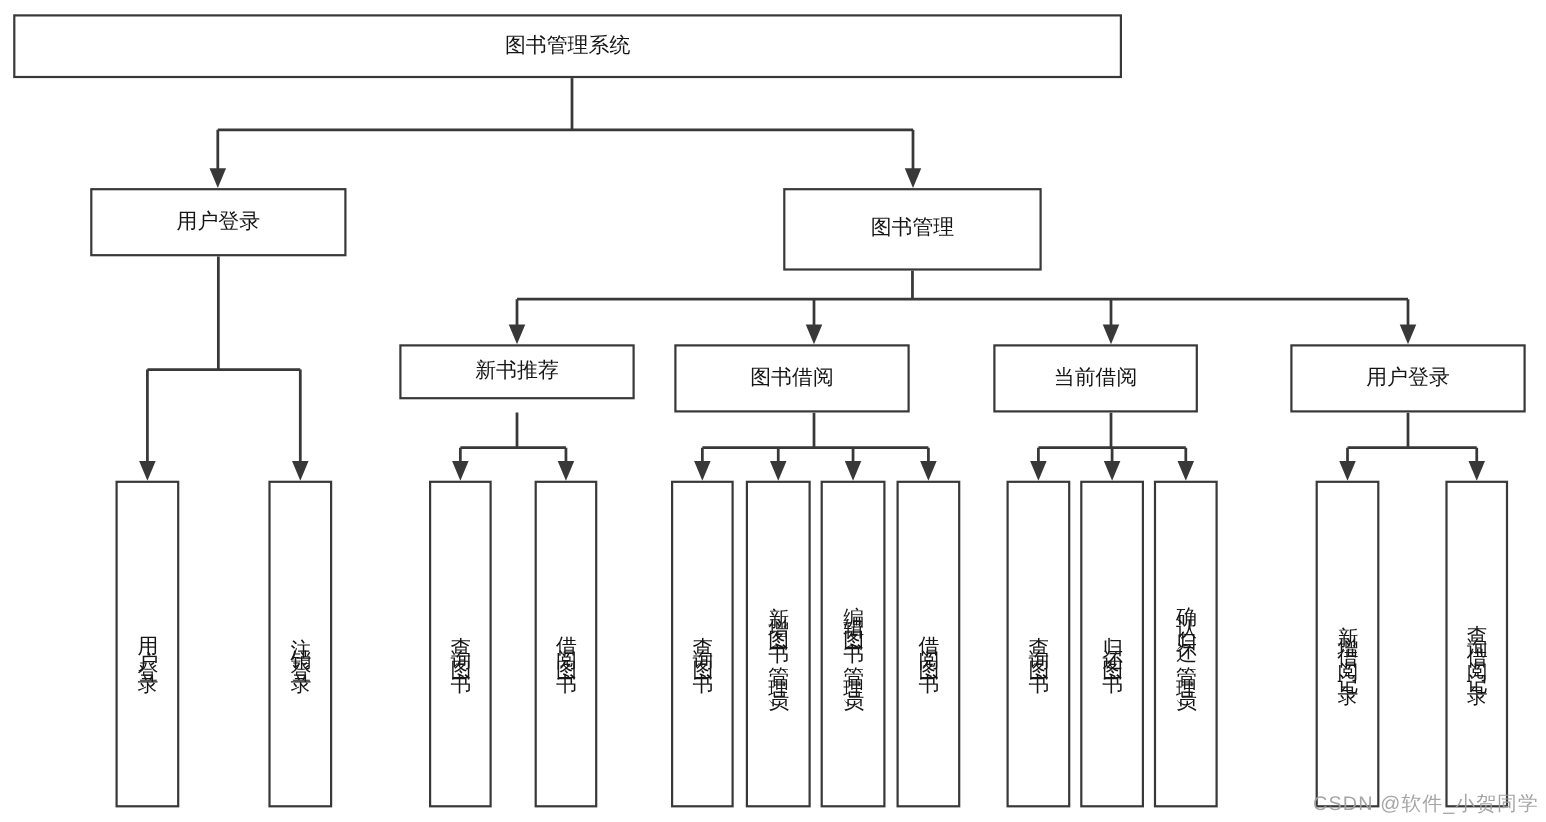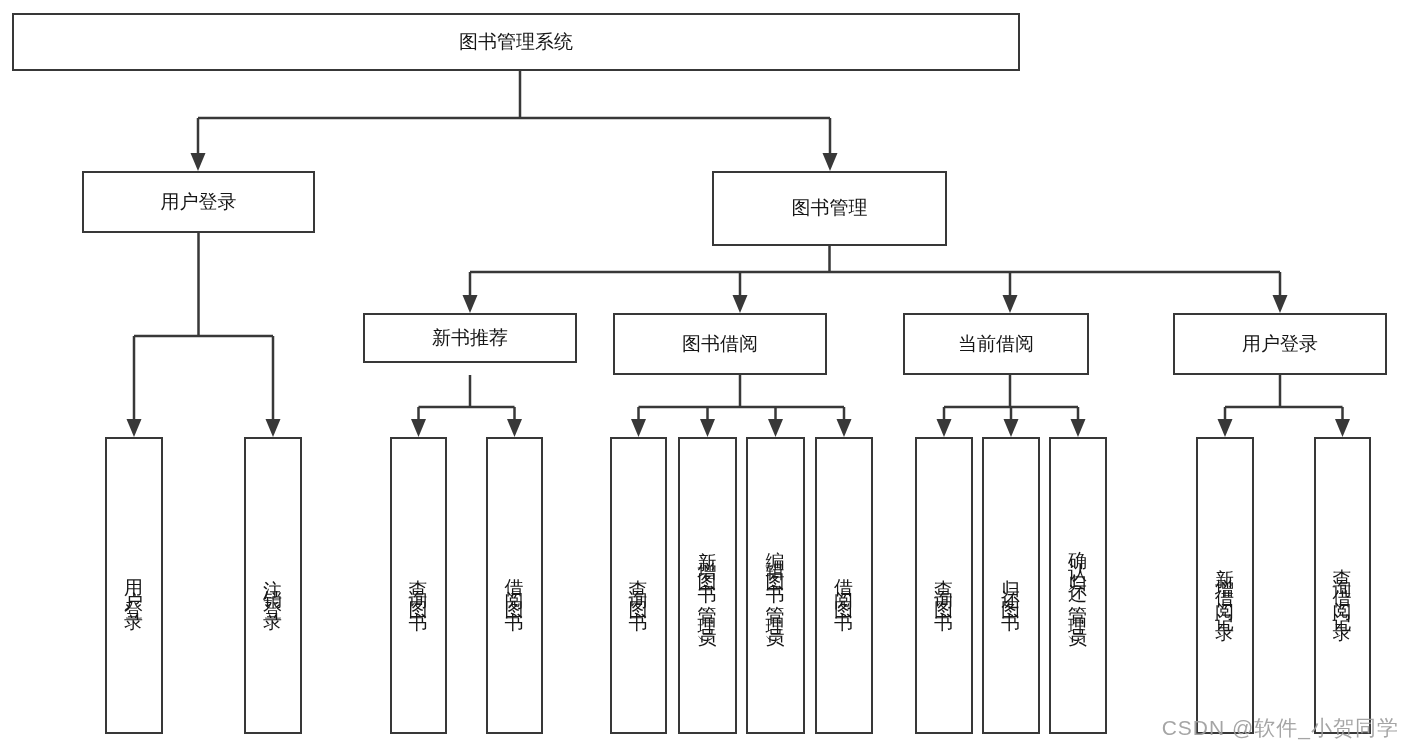--- a/index.html
+++ b/index.html
@@ -13,21 +13,21 @@
     border:2.5px solid #383838;color:#161616;
     display:flex;align-items:center;justify-content:center;
     font-size:19px;line-height:1.2;text-align:center;white-space:nowrap;
   }
   .vlabel{
     writing-mode:vertical-rl;text-orientation:mixed;
     letter-spacing:11px;line-height:1;white-space:normal;
   }
   .watermark{
     position:absolute;right:6px;bottom:5px;
-    font-size:21px;color:#9e9e9e;opacity:.92;letter-spacing:1px;z-index:5;
+    font-size:18px;color:#9e9e9e;opacity:.92;letter-spacing:1px;z-index:5;
   }
 </style>
 </head>
 <body>
 
 <div class="canvas">
 
   <svg class="wires" viewBox="0 0 1405 747">
     <g stroke="#383838" stroke-width="2.5" fill="none">
       <path d="M520 71 V118 M198 118 H830 M198 118 V156 M830 118 V156

